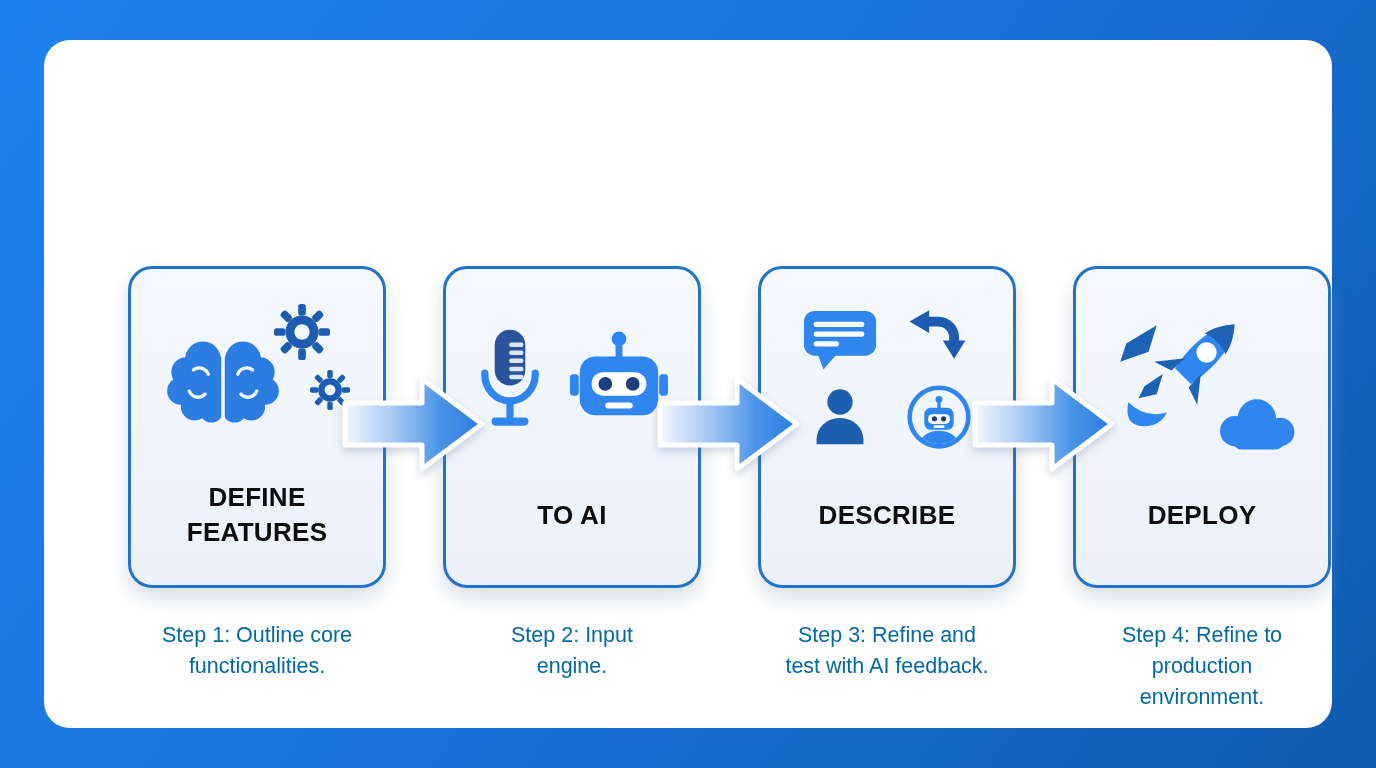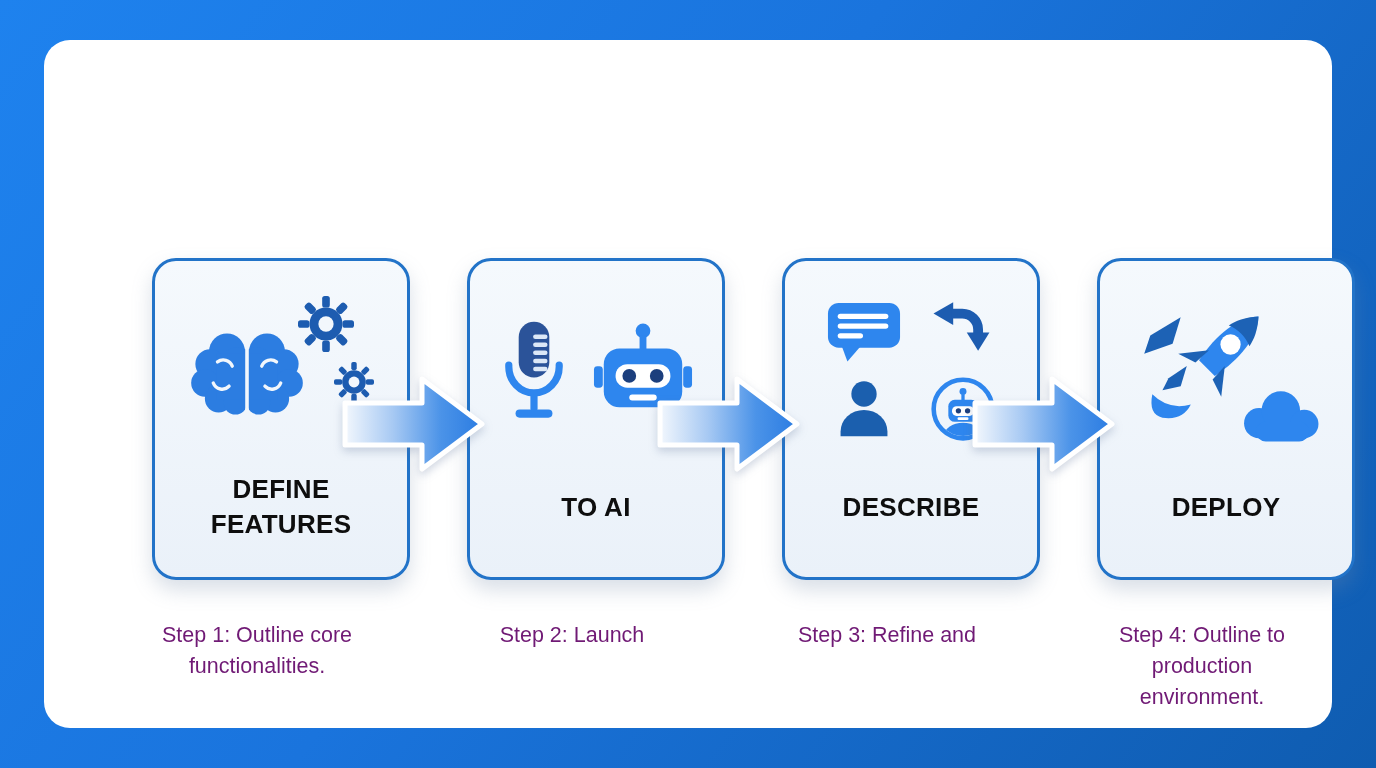--- a/index.html
+++ b/index.html
@@ -9,21 +9,21 @@
   }
   .frame{
     position:relative;width:1376px;height:768px;
     background:linear-gradient(128deg,#1e82ee 0%,#1a74dd 45%,#0f5cb0 100%);
   }
   .panel{
     position:absolute;left:44px;top:40px;width:1288px;height:688px;
     background:#ffffff;border-radius:26px;
   }
   .cards{
-    position:absolute;left:84px;top:218px;display:flex;gap:57px;z-index:1;margin-left:24px;
+    position:absolute;left:84px;top:226px;display:flex;gap:57px;z-index:1;
   }
   .card{
     width:258px;height:322px;box-sizing:border-box;
     background:linear-gradient(180deg,#f5f9fd 0%,#eaf1f9 100%);
     border:3px solid #2273c8;border-radius:24px;
     box-shadow:0 10px 20px rgba(120,140,170,.28);
     display:flex;flex-direction:column;align-items:center;
     padding-top:24px;
   }
   .icon-zone{
@@ -34,21 +34,21 @@
     justify-content:center;align-items:center;
   }
   .title-line{
     font-size:26px;font-weight:800;letter-spacing:.3px;
     color:#0e0e0e;line-height:35px;text-align:center;white-space:nowrap;
   }
   .captions{
     position:absolute;left:84px;top:580px;display:flex;gap:57px;z-index:1;
   }
   .caption{
-    width:258px;text-align:center;font-size:21.5px;line-height:31px;color:#701a75;
+    width:258px;text-align:center;font-size:21.5px;line-height:31px;color:#0369a1;
   }
   .caption div{white-space:nowrap;}
   .flow-arrow{
     position:absolute;top:332px;width:144px;height:104px;z-index:2;
     filter:drop-shadow(0 4px 4px rgba(90,110,150,.28));
   }
   .arrow-1{left:298px;}
   .arrow-2{left:613px;}
   .arrow-3{left:928px;}
   
@@ -278,27 +278,29 @@
       <polygon points="3,31 80,31 80,7 140,52 80,97 80,73 3,73" fill="url(#flowgrad)" stroke="#ffffff" stroke-width="5" stroke-linejoin="round"></polygon>
     </svg>
 
     <div class="captions">
       <div class="caption">
         <div>Step 1: Outline core</div>
         <div>functionalities.</div>
         <div></div>
       </div>
       <div class="caption">
-        <div>Step 2: Launch</div>
+        <div>Step 2: Input</div>
+        <div>engine.</div>
       </div>
       <div class="caption">
         <div>Step 3: Refine and</div>
+        <div>test with AI feedback.</div>
         <div></div>
       </div>
       <div class="caption">
-        <div>Step 4: Outline to</div>
+        <div>Step 4: Refine to</div>
         <div>production</div>
         <div>environment.</div>
       </div>
     </div>
 
   </div>
 </div>
 
 </body></html>

